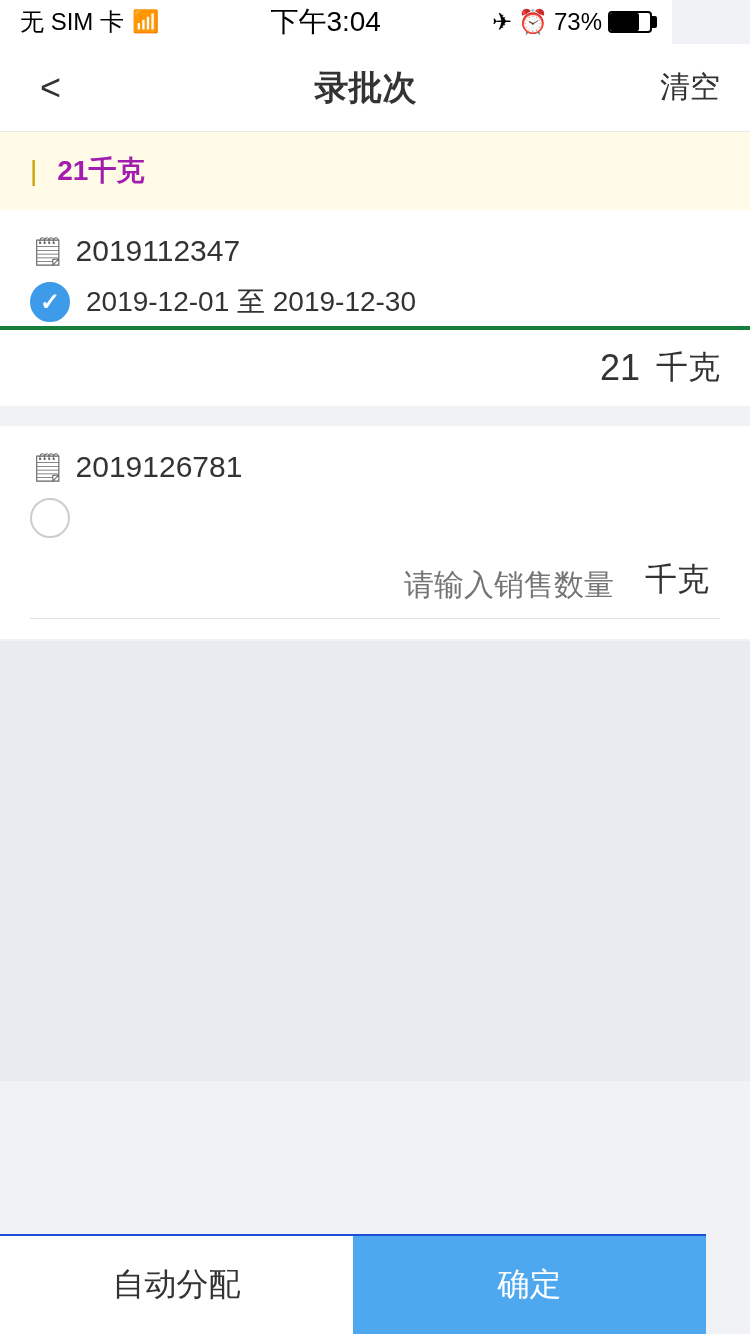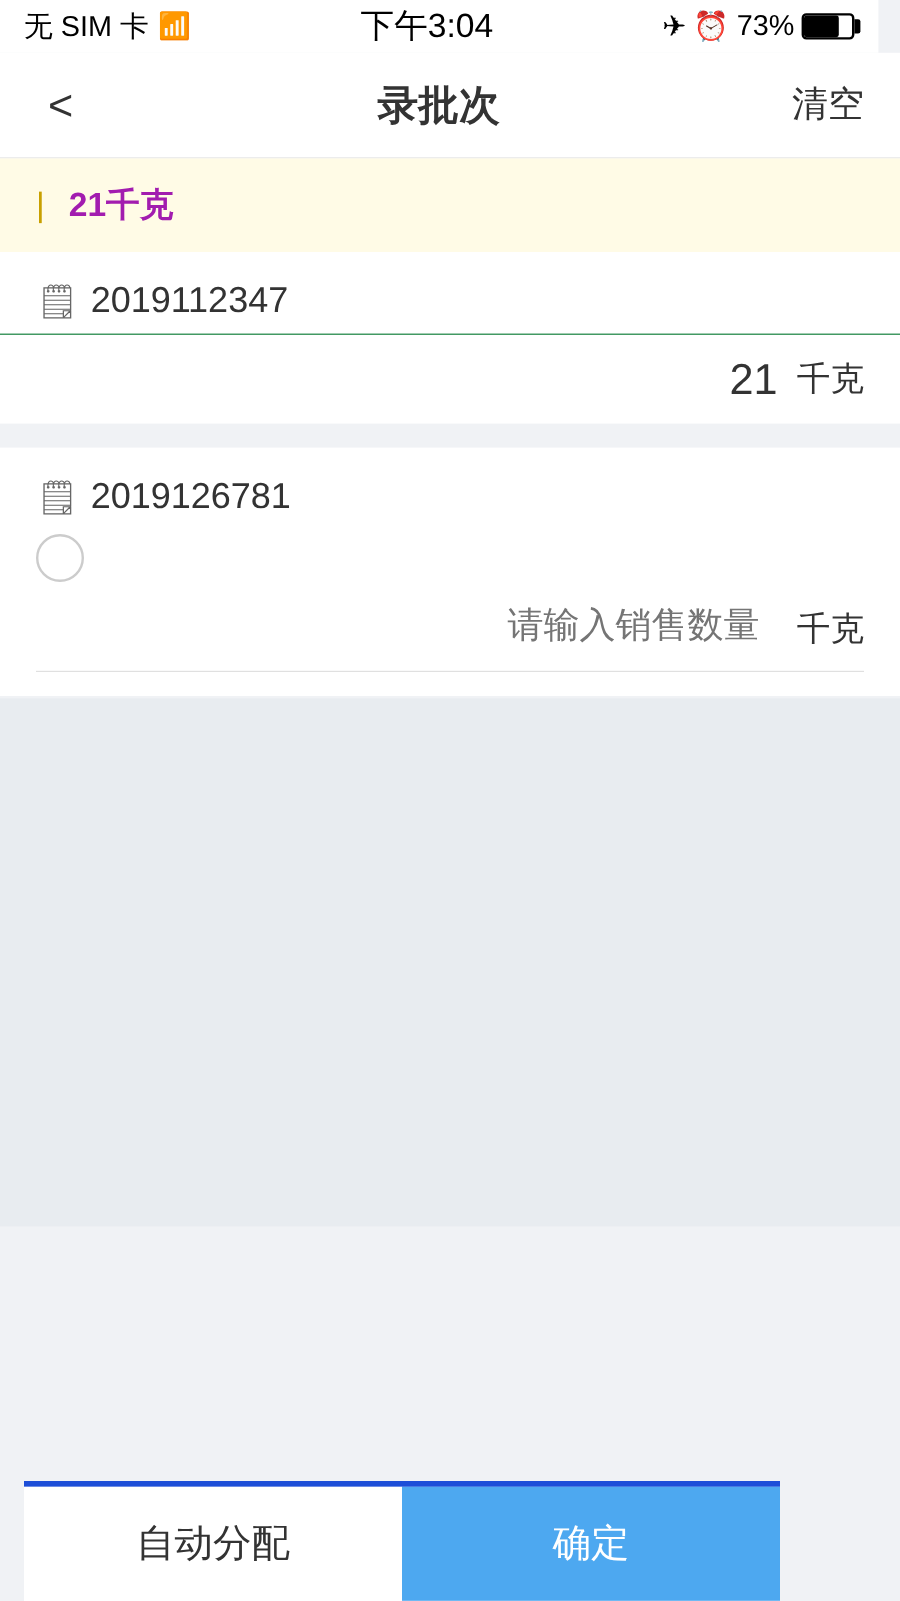--- a/index.html
+++ b/index.html
@@ -8,21 +8,21 @@
       width: 750px;
       min-height: 1334px;
       font-family: -apple-system, "PingFang SC", "Helvetica Neue", sans-serif;
       background: #f0f2f5;
       font-size: 28px;
       color: #333;
     }
 
     
     .status-bar {
-      width: 732px;
+      width: 672px;
       height: 44px;
       background: #fff;
       display: flex;
       align-items: center;
       justify-content: space-between;
       padding: 0 20px;
       font-size: 24px;
       color: #000;
     }
     .status-left { display: flex; align-items: center; gap: 8px; }
@@ -148,35 +148,35 @@
       color: #999;
     }
 
     
     .amount-row {
       padding: 16px 30px;
       display: flex;
       align-items: center;
       justify-content: flex-end;
       gap: 16px;
-      border-top: 1px solid #15803d;
+      border-top: 4px solid #15803d;
     }
     .amount-value {
       font-size: 36px;
       color: #333;
       font-weight: 500;
     }
     .amount-unit {
-      font-size: 28px;
+      font-size: 32px;
       color: #333;
     }
     .amount-input-row {
-      padding: 16px 30px;
-      display: flex;
-      align-items: flex-start;
+      padding: 16px 41px;
+      display: flex;
+      align-items: flex-end;
       justify-content: flex-end;
       gap: 16px;
     }
     .amount-input {
       font-size: 30px;
       color: #ccc;
       border: none;
       outline: none;
       text-align: right;
       flex: 1;
@@ -192,26 +192,25 @@
     .bottom-area {
       background: #e8ecf0;
       flex: 1;
       min-height: 440px;
     }
 
     
     .bottom-buttons {
       position: fixed;
       bottom: 0;
-      width: 630px;
+      width: 706px;
       height: 100px;
       display: flex;
       background: #fff;
-      border-top: 5px solid #1d4ed8;
-      margin-left: 20px;
+      border-top: 2px solid #1d4ed8;
     }
     .btn-auto {
       flex: 1;
       display: flex;
       align-items: center;
       justify-content: center;
       font-size: 32px;
       color: #333;
       background: #fff;
       border: none;
@@ -259,20 +258,24 @@
 <div class="info-bar">
   <span class="info-divider">|</span>
   <span class="info-value">21千克</span>
 </div>
 
 <div class="card">
   <div class="card-header">
     <span class="batch-id-icon">🗒</span>
     <span class="batch-id">2019112347</span>
   </div>
+  <div class="card-row">
+    <div class="radio-btn checked"></div>
+    <span class="date-range">2019-12-01 至 2019-12-30</span>
+  </div>
   <div class="amount-row">
     <span class="amount-value">21</span>
     <span class="amount-unit">千克</span>
   </div>
 </div>
 
 <div style="height: 18px; background: #f0f2f5;"></div>
 
 <div class="card">
   <div class="card-header">

